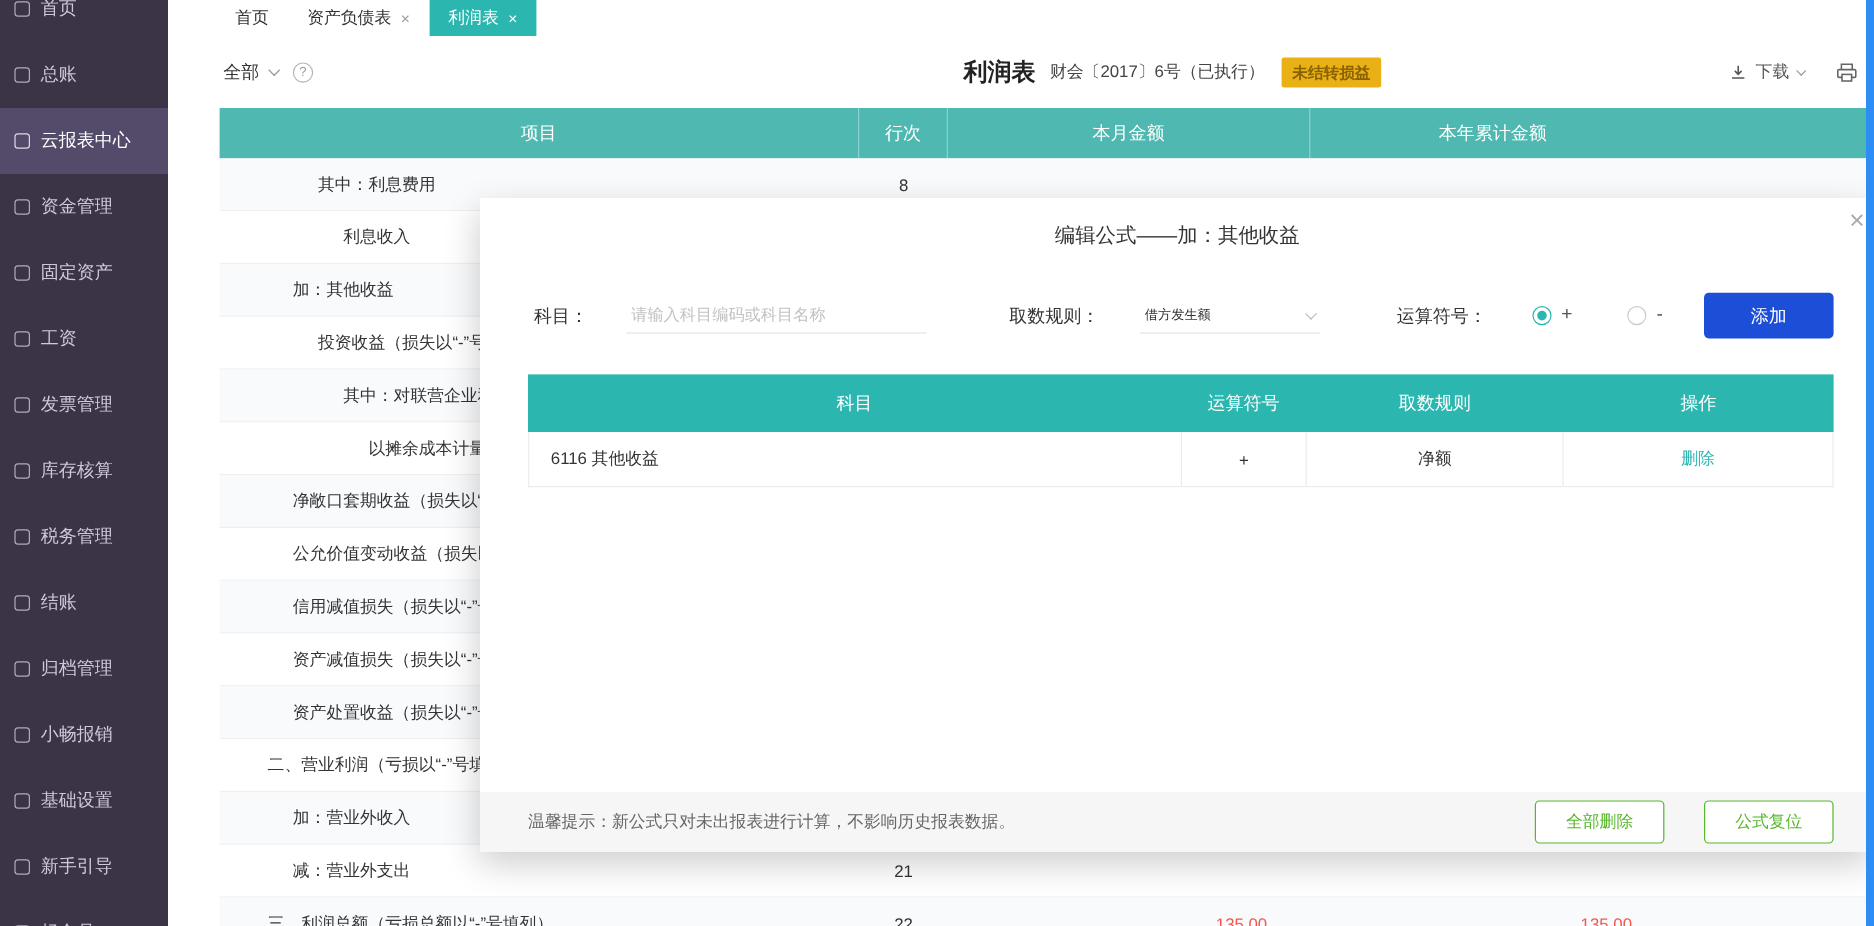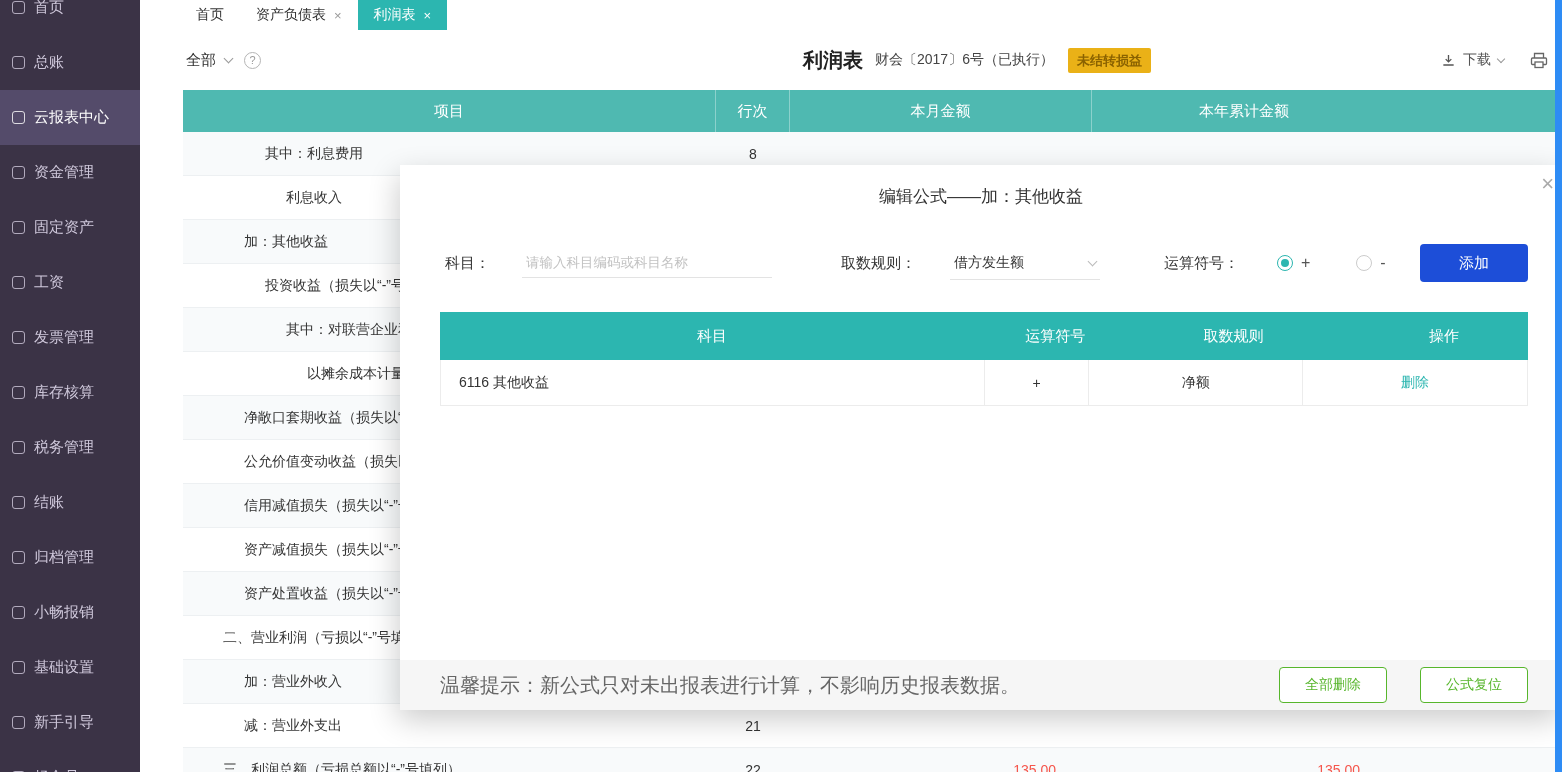--- a/index.html
+++ b/index.html
@@ -57,44 +57,44 @@
   
   .modal { position:absolute; left:400px; top:165px; right:0; height:545px; background:#fff; z-index:20; box-shadow:-2px 10px 28px rgba(0,0,0,.2); }
   .modal-close { position:absolute; top:8px; right:8px; font-size:22px; line-height:1; color:#aaa; cursor:pointer; }
   .modal-title { margin-top:20px; text-align:center; font-size:17px; font-weight:500; color:#333; }
   .mform { display:flex; align-items:center; margin:36px 34px 0 45px;gap:24px; }
   .flabel { font-size:15px; color:#333; flex:none; }
   .ml45 { margin-left:45px; }
   .ml40 { margin-left:40px; }
   .finput { width:250px; border:none; border-bottom:1px solid #e3e3e3; outline:none; font-size:13.5px; padding:7px 4px; margin-left:8px; color:#333; font-family:inherit; }
   .finput::placeholder { color:#c2c2c2; }
-  .fselect { width:150px; display:flex; align-items:center; justify-content:space-between; border-bottom:1px solid #e3e3e3; padding:7px 4px; font-size:14px; color:#333; margin-left:10px; cursor:pointer; }
+  .fselect { width:150px; display:flex; align-items:center; justify-content:space-between; border-bottom:1px solid #e3e3e3; padding:7px 4px; font-size:11px; color:#333; margin-left:10px; cursor:pointer; }
   .fselect .chev { border-color:#bbb; }
   .radio-group { display:flex; align-items:center; gap:46px; margin-left:14px; }
   .radio-item { display:flex; align-items:center; cursor:pointer; font-size:16px; color:#555; }
   .radio { width:16px; height:16px; border:1px solid #ccc; border-radius:50%; background:#fff; display:inline-flex; align-items:center; justify-content:center; margin-right:8px; }
   .radio-item.checked .radio { border-color:#2cb6b0; }
   .radio-item.checked .radio::after { content:""; width:8px; height:8px; border-radius:50%; background:#2cb6b0; }
   .btn-add { margin-left:auto; width:108px; height:38px; background:#1d4ed8; color:#fff; border:none; border-radius:4px; font-size:15px; cursor:pointer; font-family:inherit; }
 
   .mtable { margin:30px 34px 0 40px; }
-  .mt-header { display:flex; height:48px; background:#2cb6b0; color:#fff; font-size:15px; font-weight:500;gap:19px; }
+  .mt-header { display:flex; height:48px; background:#2cb6b0; color:#fff; font-size:15px; font-weight:500; }
   .mh { display:flex; align-items:center; justify-content:center; }
   .mh-subject, .mc-subject { flex:0 0 50%; }
   .mh-op, .mc-op { flex:0 0 9.6%; }
   .mh-rule, .mc-rule { flex:0 0 19.7%; }
   .mh-action, .mc-action { flex:1; }
   .mt-row { display:flex; height:46px; border:1px solid #ececec; border-top:none; font-size:14px; color:#333; background:#fff; }
   .mc { display:flex; align-items:center; justify-content:center; border-left:1px solid #ececec; }
   .mc:first-child { border-left:none; }
   .mc-subject { justify-content:flex-start; padding-left:18px; }
   .mc-action .link { color:#2cb6b0; cursor:pointer; }
 
   .modal-footer { position:absolute; left:0; right:0; bottom:0; height:50px; background:#f6f6f6; display:flex; align-items:center; padding:0 34px 0 40px; }
-  .tip { font-size:20px; color:#666; }
+  .tip { font-size:14px; color:#666; }
   .footer-btns { margin-left:auto; display:flex; gap:33px; }
   .btn-ghost { width:108px; height:36px; background:#fff; border:1px solid #57b62c; color:#57b62c; border-radius:4px; font-size:14px; cursor:pointer; font-family:inherit; }
 
   .right-strip { position:absolute; top:0; right:0; width:7px; height:100%; background:#2e8cf5; z-index:40; cursor:pointer; }
 </style>
 </head>
 <body>
 
 <div class="app">
 

